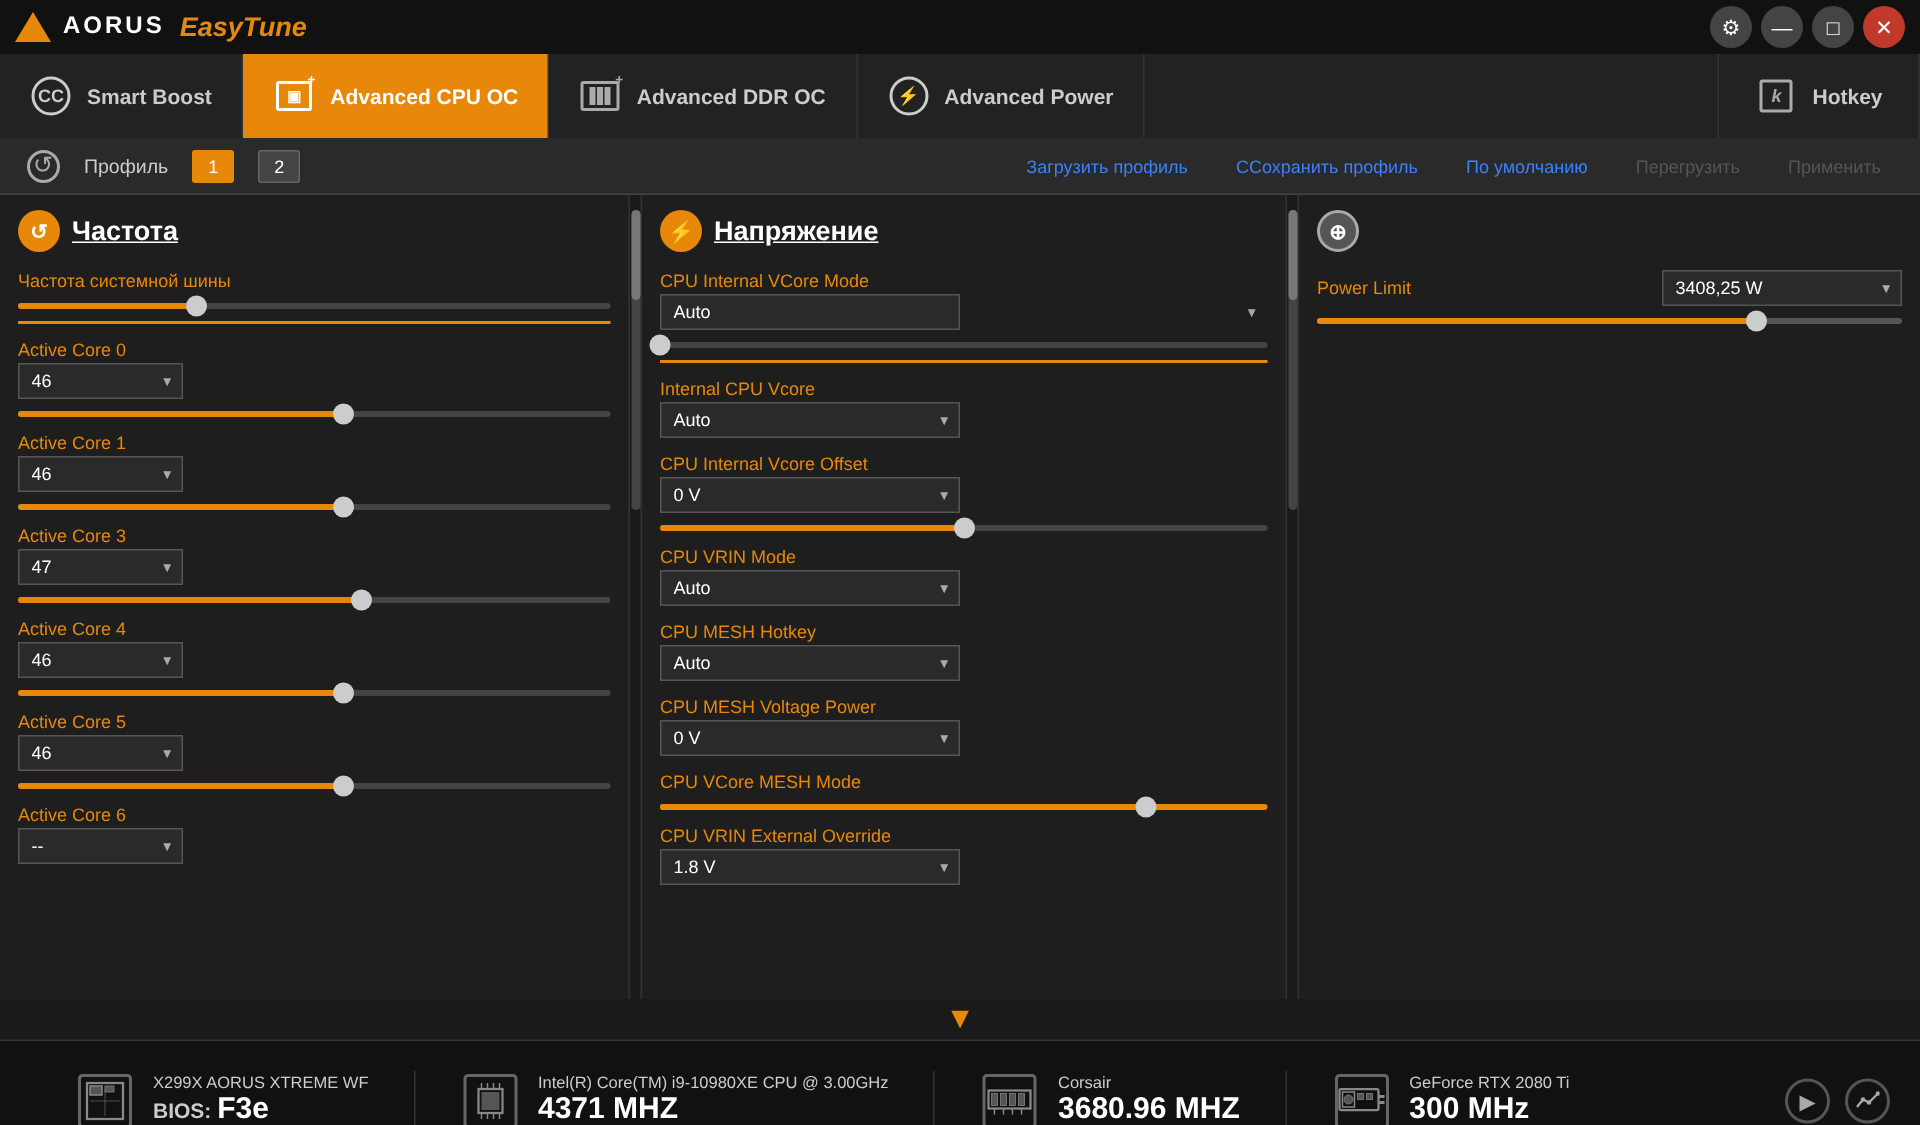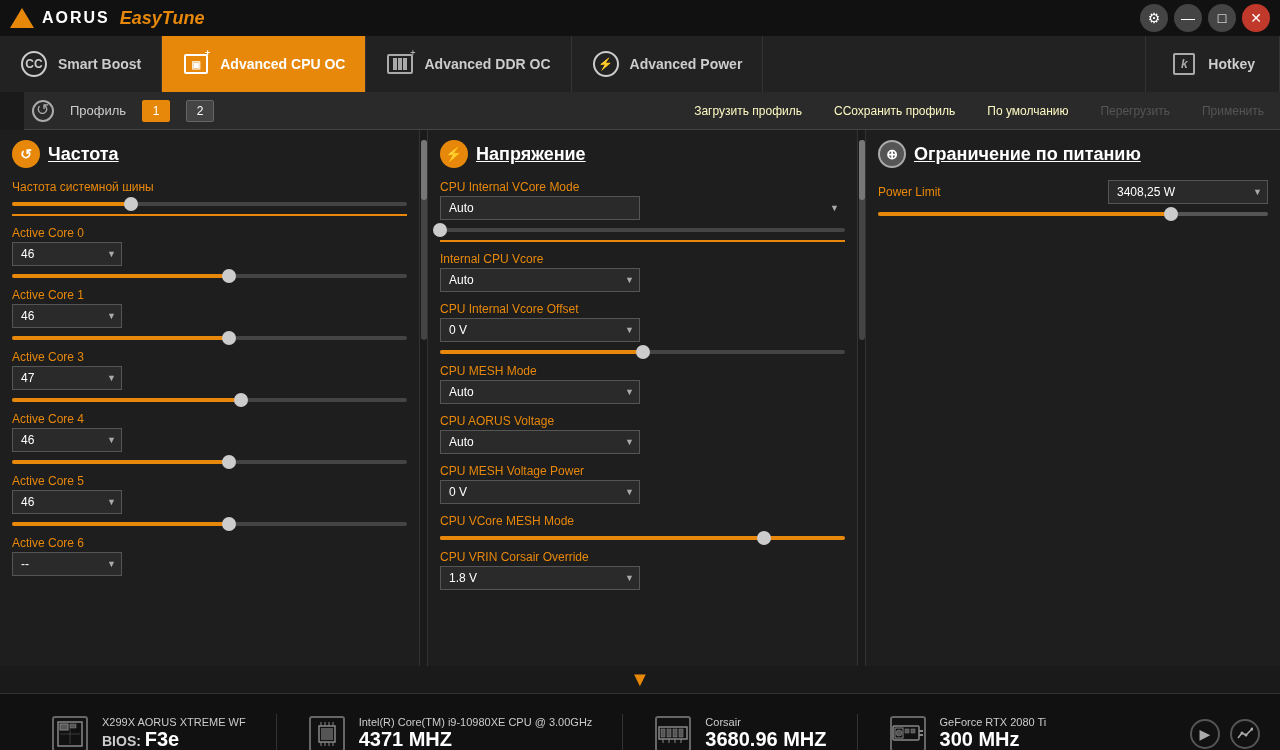--- a/index.html
+++ b/index.html
@@ -114,24 +114,23 @@
       justify-content: center;
       font-size: 12px;
     }
 
     
     .toolbar {
       display: flex;
       align-items: center;
       background: #2a2a2a;
       height: 38px;
-      padding: 0 8px;
+      padding: 0 18px;
       gap: 16px;
       border-bottom: 1px solid #444;
-      margin-left: 24px;
     }
     .toolbar-refresh {
       width: 22px;
       height: 22px;
       border: 2px solid #aaa;
       border-radius: 50%;
       position: relative;
       cursor: pointer;
     }
     .toolbar-refresh::after {
@@ -160,21 +159,21 @@
       border-radius: 2px;
     }
     .toolbar-profile-btn.active {
       background: #e8880a;
       border-color: #e8880a;
     }
     .toolbar-divider {
       flex: 1;
     }
     .toolbar-action {
-      color: #fef9c3;
+      color: #3b82f6;
       font-size: 12px;
       cursor: pointer;
       padding: 2px 8px;
     }
     .toolbar-action.disabled {
       color: #555;
       cursor: default;
     }
 
     
@@ -635,32 +634,32 @@
       </div>
       <div class="slider-row">
         <div class="slider-track">
           <div class="slider-fill" style="width: 50%;"></div>
           <div class="slider-thumb" style="left: 50%;"></div>
         </div>
       </div>
     </div>
 
     <div class="control-row">
-      <div class="control-label">CPU MESH Mode</div>
+      <div class="control-label">CPU VRIN Mode</div>
       <div class="control-row-inner">
         <div class="select-wrapper">
           <select class="select-dropdown" style="width:200px;">
             <option>Auto</option>
           </select>
         </div>
       </div>
     </div>
 
     <div class="control-row">
-      <div class="control-label">CPU AORUS Voltage</div>
+      <div class="control-label">CPU MESH Hotkey</div>
       <div class="control-row-inner">
         <div class="select-wrapper">
           <select class="select-dropdown" style="width:200px;">
             <option>Auto</option>
           </select>
         </div>
       </div>
     </div>
 
     <div class="control-row">
@@ -678,41 +677,40 @@
       <div class="control-label">CPU VCore MESH Mode</div>
       <div class="slider-row">
         <div class="slider-track" style="background: #e8880a;">
           <div class="slider-fill" style="width: 80%; background: #e8880a;"></div>
           <div class="slider-thumb" style="left: 80%;"></div>
         </div>
       </div>
     </div>
 
     <div class="control-row">
-      <div class="control-label">CPU VRIN Corsair Override</div>
+      <div class="control-label">CPU VRIN External Override</div>
       <div class="control-row-inner">
         <div class="select-wrapper">
           <select class="select-dropdown" style="width:200px;">
             <option>1.8 V</option>
           </select>
         </div>
       </div>
     </div>
   </div>
 
   <div style="width: 8px; background: #1a1a1a; display: flex; flex-direction: column; align-items: center; border-right: 1px solid #333;">
     <div style="width: 6px; height: 200px; background: #444; border-radius: 3px; margin-top: 10px; position: relative;">
       <div style="position: absolute; top: 0; left: 0; right: 0; height: 30%; background: #777; border-radius: 3px;"></div>
     </div>
   </div>
 
   <div class="panel panel-right" style="background: #1e1e1e;">
     <div class="panel-title">
       <div class="panel-title-icon" style="background: #555; border: 2px solid #aaa; width: 28px; height: 28px; border-radius: 50%; display: flex; align-items: center; justify-content: center; font-size: 14px;">⊕</div>
-      <span class="panel-title-text">Ограничение по питанию</span>
     </div>
 
     <div class="power-limit-row">
       <span class="power-limit-label">Power Limit</span>
       <div class="select-wrapper">
         <select class="power-limit-select select-dropdown">
           <option>3408,25 W</option>
         </select>
       </div>
     </div>

